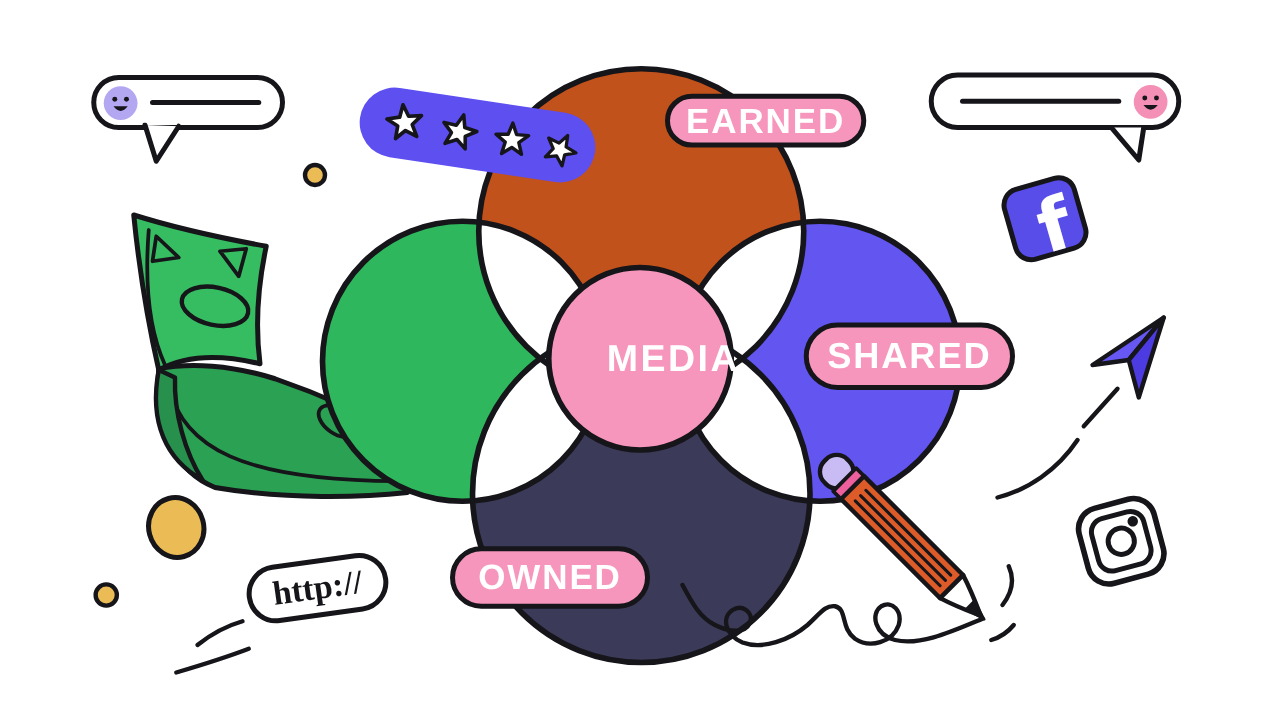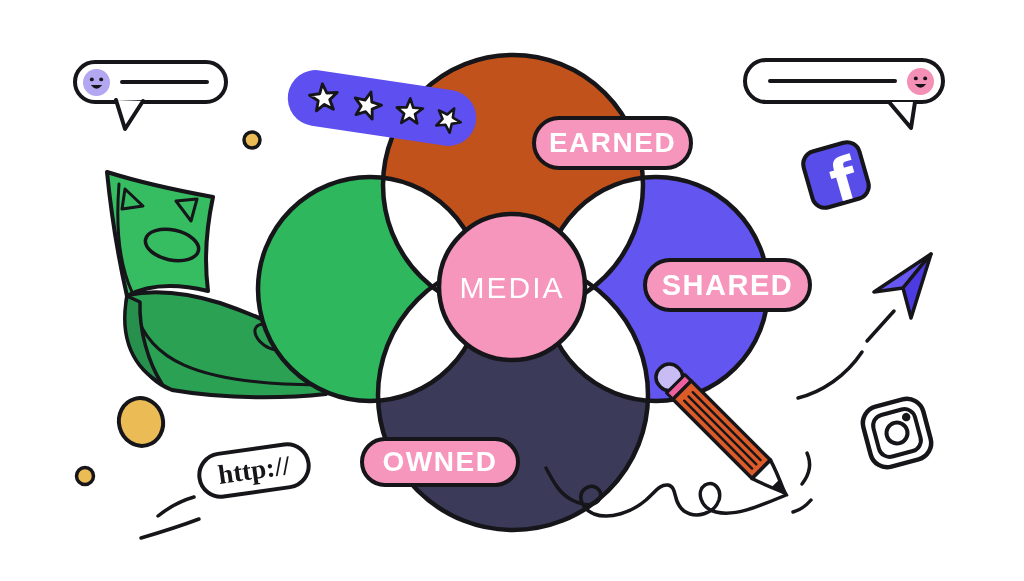--- a/index.html
+++ b/index.html
@@ -4,27 +4,27 @@
 <style>
   html,body{margin:0;padding:0;background:#fff;}
   .stage{position:relative;width:1024px;height:581px;background:#ffffff;overflow:hidden;
          font-family:"Liberation Sans",sans-serif;}
   .art{position:absolute;left:0;top:0;}
 
   
   .badge{position:absolute;box-sizing:border-box;background:#F796BC;border:4px solid #15151A;
          border-radius:999px;color:#fff;display:flex;align-items:center;justify-content:center;
          font-weight:bold;letter-spacing:1.5px;}
-  .badge-earned{left:532px;top:75px;width:161px;height:54px;font-size:28px;margin-top:41px;}
+  .badge-earned{left:532px;top:75px;width:161px;height:43px;font-size:28px;}
   .badge-paid{left:255px;top:214px;width:105px;height:49px;font-size:26px;}
   .badge-shared{left:643px;top:258px;width:169px;height:54px;font-size:29px;}
   .badge-owned{left:360px;top:437px;width:160px;height:50px;font-size:28px;}
 
-  .media-label{position:absolute;left:432px;top:271px;width:160px;text-align:center;
-         color:#fff;font-weight:normal;font-size:30px;letter-spacing:2px;}
+  .media-label{position:absolute;left:432px;top:271px;width:160px;text-align:right;
+         color:#fff;font-weight:bold;font-size:30px;letter-spacing:2px;}
 
   
   .star-pill{position:absolute;left:287px;top:80px;width:190px;height:56px;background:#5D4FF0;
          border-radius:999px;transform:rotate(8.5deg);}
 
   
   .bubble{position:absolute;box-sizing:border-box;background:#fff;border:4px solid #15151A;
          border-radius:999px;display:flex;align-items:center;}
   .bubble-left{left:73px;top:60px;width:155px;height:44px;}
   .bubble-right{left:743px;top:58px;width:202px;height:46px;}

